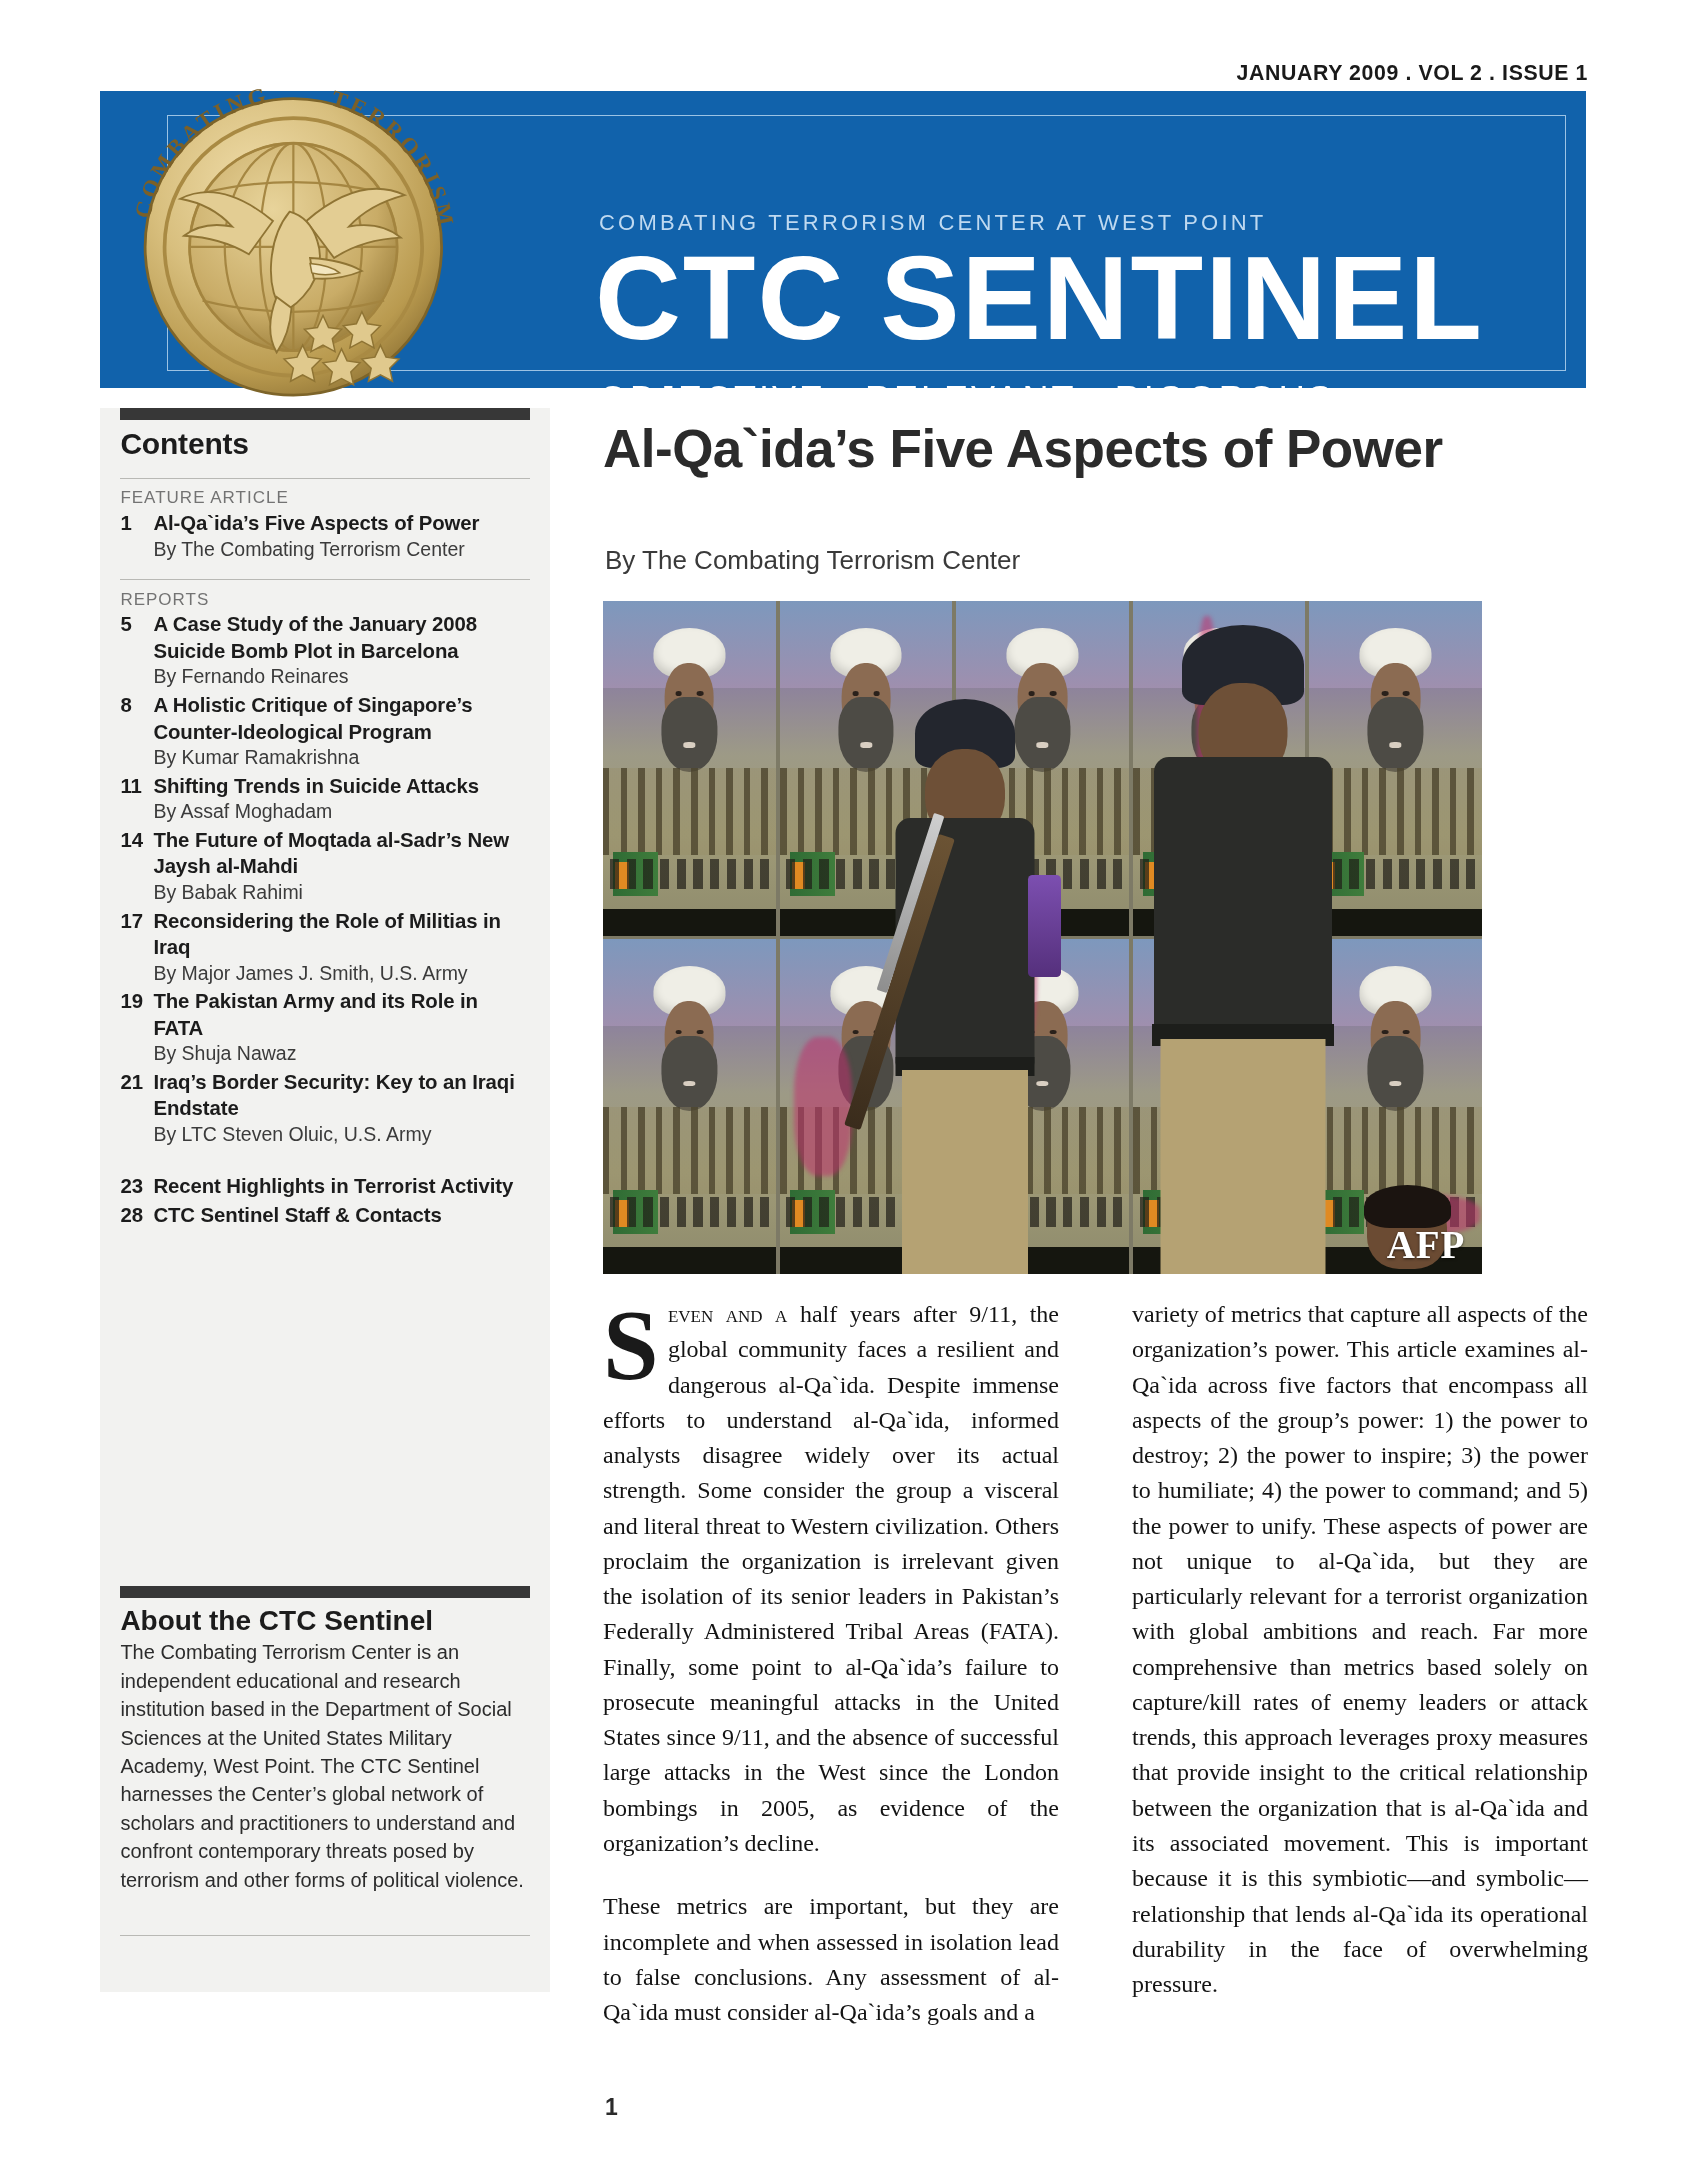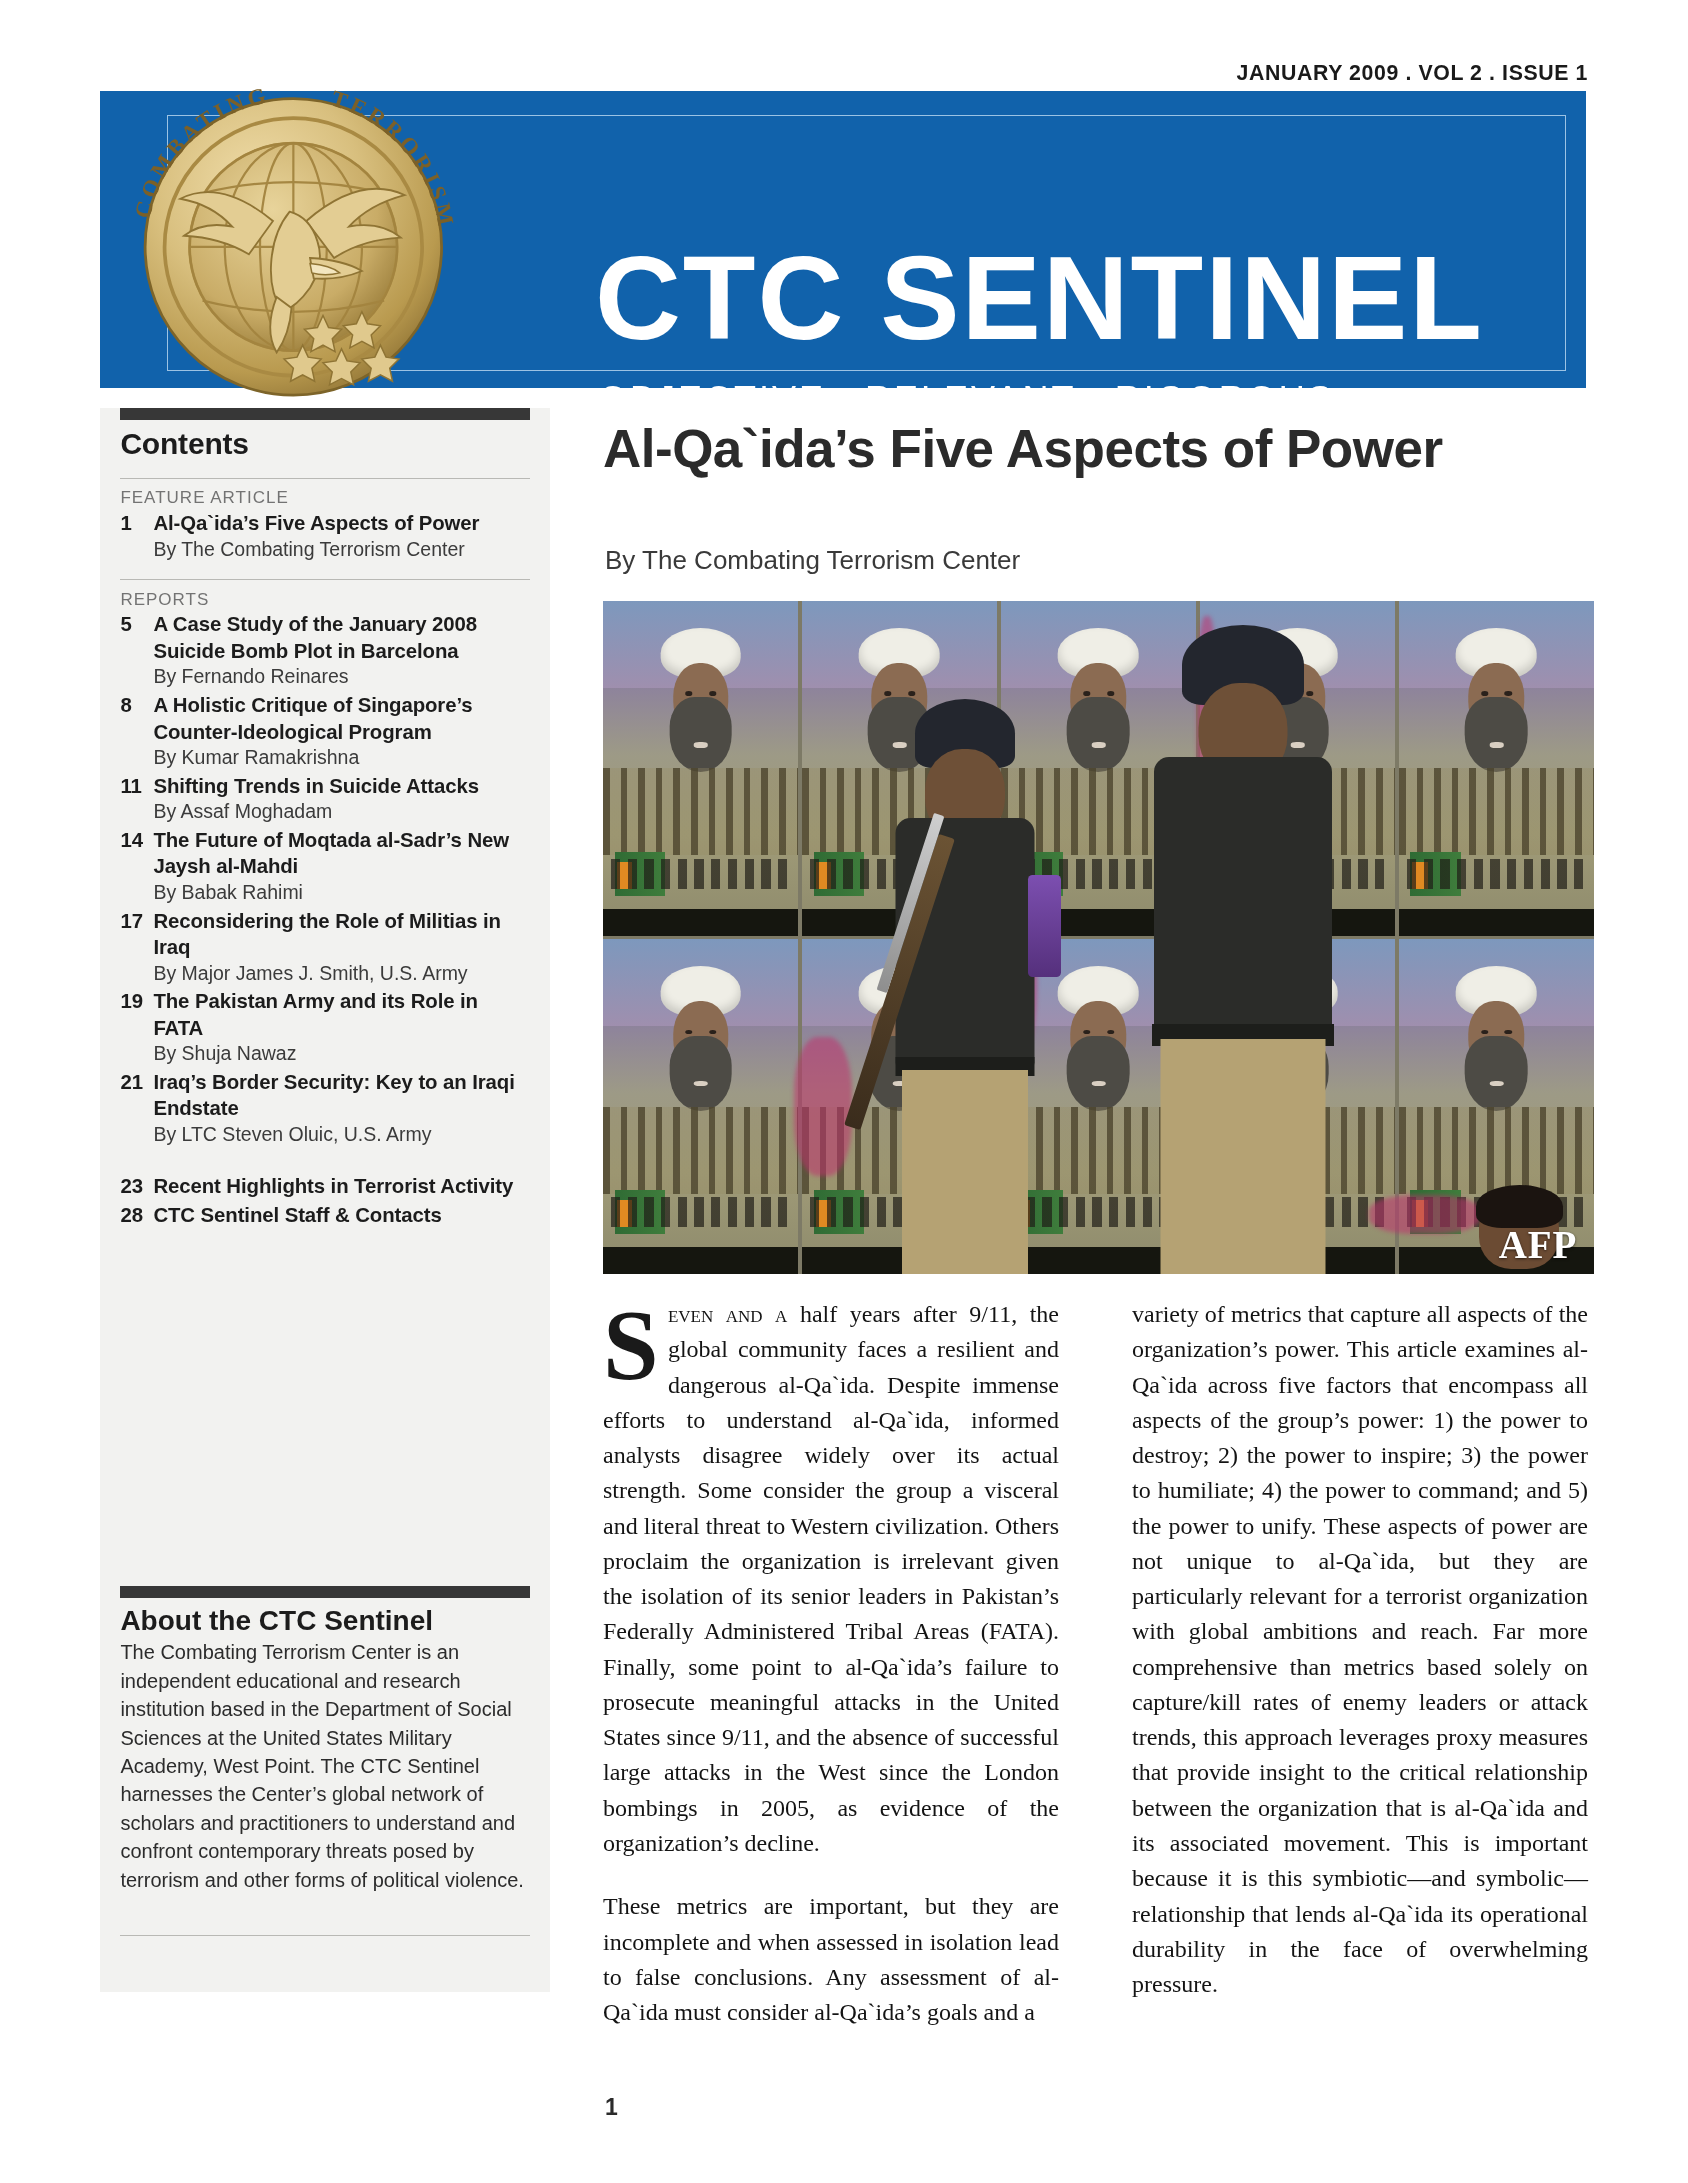--- a/index.html
+++ b/index.html
@@ -183,21 +183,21 @@
     top: 545px;
     font-size: 26px;
     color: #3a3a3a;
   }
 
   
   .photo {
     position: absolute;
     left: 603px;
     top: 601px;
-    width: 991px;
+    width: 879px;
     height: 673px;
     overflow: hidden;
     background: #7d7a66;
   }
   .poster-grid {
     position: absolute;
     inset: 0;
     display: grid;
     grid-template-columns: repeat(5, 1fr);
     grid-template-rows: repeat(2, 1fr);
@@ -389,20 +389,21 @@
 </style>
 </head>
 <body>
 
 <div class="page">
 
   <div class="issue-line">JANUARY 2009 . VOL 2 . ISSUE 1</div>
 
   <div class="masthead">
     <div class="masthead-inner"></div>
+    <div class="mast-kicker">COMBATING TERRORISM CENTER AT WEST POINT</div>
     <div class="mast-title">CTC SENTINEL</div>
     <div class="mast-tagline">OBJECTIVE . RELEVANT . RIGOROUS</div>
   </div>
 
   <div class="seal">
     <svg width="401" height="315" viewBox="0 0 432 340">
       <defs>
         <radialGradient id="gold" cx="38%" cy="30%" r="78%">
           <stop offset="0%" stop-color="#f0ddaa"></stop>
           <stop offset="45%" stop-color="#d8bf7e"></stop>

